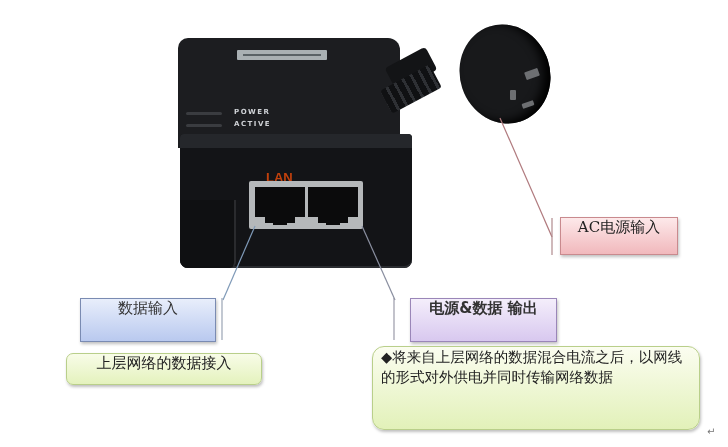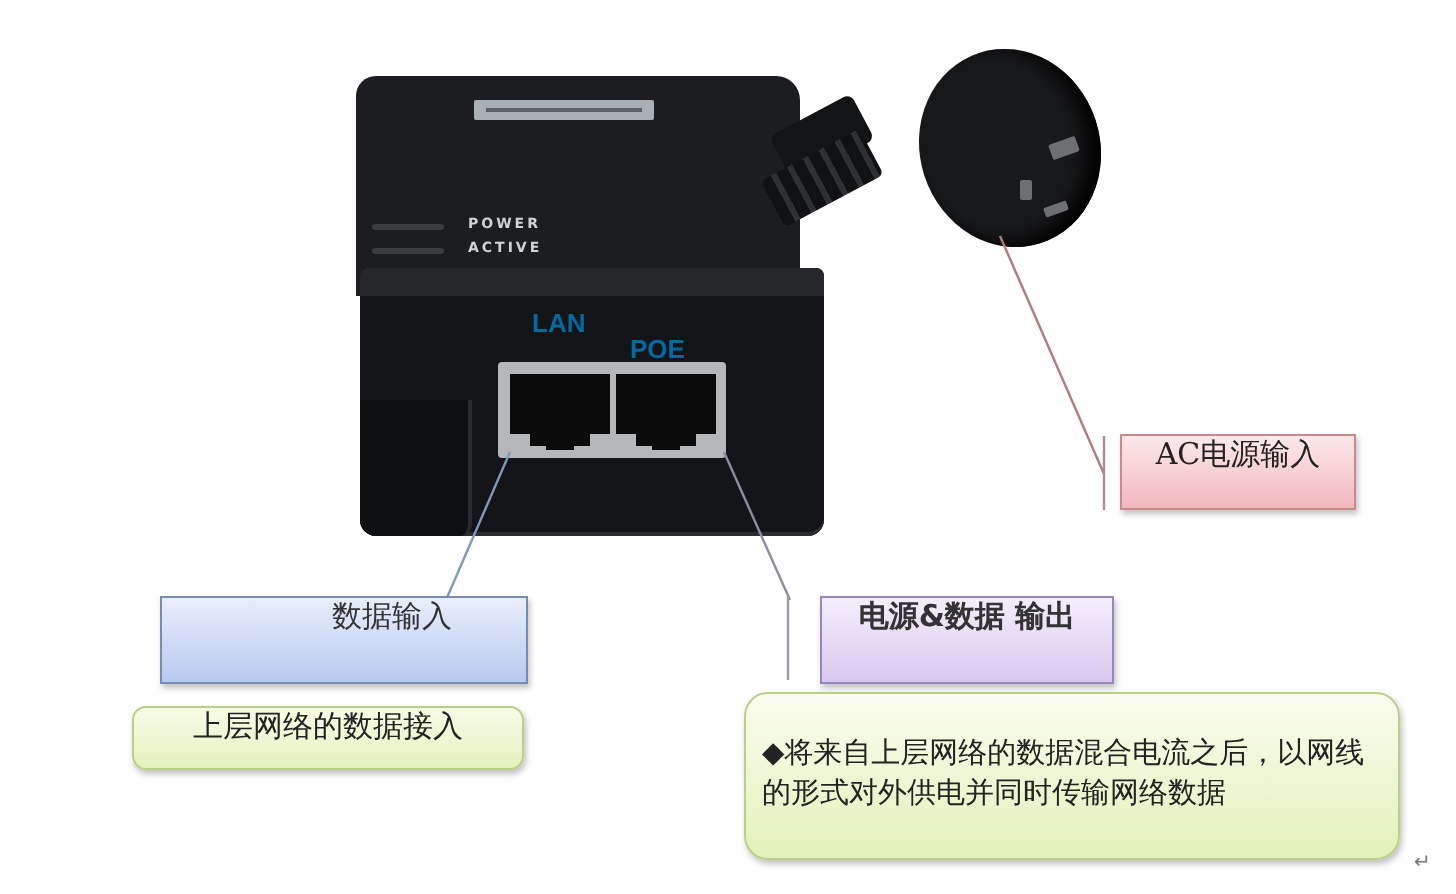--- a/index.html
+++ b/index.html
@@ -15,21 +15,21 @@
   .device-top-label::after { content:""; position:absolute; left:6px; top:4px; width:78px; height:2px;
                       background:#5a6266; }
   .led { left:186px; width:36px; height:3px; background:#3a3c40; border-radius:2px; }
   .led-text { color:#cfd2d6; font-size:7px; letter-spacing:1.5px; font-weight:bold; }
   .device-front { left:180px; top:134px; width:232px; height:134px; background:#131417;
                   border-radius:4px 4px 8px 8px; box-shadow: 0 -2px 0 #2b2d31 inset; }
   .device-front-lip { left:180px; top:134px; width:232px; height:14px; background:#25272b;
                       border-radius:4px 4px 0 0; }
   .device-foot { left:180px; top:200px; width:54px; height:68px; background:#0f1012;
                  border-radius:0 0 6px 8px; border-right:2px solid #2a2b2e; }
-  .port-label { color:#0369a1; font-size:13px; font-weight:bold; font-family:"Liberation Sans", sans-serif; }
+  .port-label { color:#c2410c; font-size:13px; font-weight:bold; font-family:"Liberation Sans", sans-serif;margin-top:16px; }
   .port-frame { left:249px; top:181px; width:114px; height:48px; background:#b5b8ba; border-radius:2px; }
   .port { top:6px; width:50px; height:36px; background:#0b0b0c; }
   .port::before { content:""; position:absolute; left:-4px; bottom:0; width:14px; height:6px; background:#b5b8ba; }
   .port::after { content:""; position:absolute; right:-4px; bottom:0; width:14px; height:6px; background:#b5b8ba; }
   .port-tab { bottom:-2px; left:18px; width:14px; height:4px; background:#0b0b0c; }
 
   
   .cord { left:388px; top:56px; width:46px; height:26px; background:#131416; transform:rotate(-28deg);
           border-radius:4px; }
   .cord-ribs { left:383px; top:76px; width:56px; height:26px; transform:rotate(-28deg);
@@ -38,28 +38,28 @@
                transform:rotate(-18deg); box-shadow: inset -6px -4px 10px #000; }
   .pin { background:#6d6f72; border-radius:1px; }
 
   
   svg.lines { position:absolute; left:0; top:0; }
 
   
   .box { font-size:15px; color:#222; display:flex; justify-content:center;
          box-shadow: 1px 2px 3px rgba(0,0,0,0.25); }
   .box-data-in { left:80px; top:298px; width:134px; height:42px; border:1px solid #7a8bb2;
-                 background:linear-gradient(#e8eefb, #b9c9ef); color:#333;padding-left:48px; }
+                 background:linear-gradient(#e8eefb, #b9c9ef); color:#333; }
   .box-data-in-desc { left:50px; top:353px; width:194px; height:30px; border:1px solid #b9cf8a;
                       border-radius:7px; background:linear-gradient(#f8fce8,#e4f2bd); color:#222;margin-left:16px; }
   .box-poe-out { left:410px; top:298px; width:145px; height:42px; border:1px solid #9a86b8;
                  background:linear-gradient(#f4eefb,#d8c8ef); color:#333;font-weight:bold; }
   .box-poe-desc { left:372px; top:346px; width:328px; height:84px; border:1px solid #b9cf8a;
                   border-radius:12px; background:linear-gradient(#fbfdf0,#e2f1b9); color:#222;
-                  font-size:14.5px; line-height:20px; padding:20px 8px; box-sizing:border-box; }
+                  font-size:14.5px; line-height:20px; padding:0 8px; box-sizing:border-box; }
   .box-ac { left:560px; top:217px; width:116px; height:36px; border:1px solid #c98a8e;
             background:linear-gradient(#fde9ea,#f1b8bc); color:#222; font-family:"DejaVu Serif", serif; }
   .return-mark { left:707px; top:426px; font-size:10px; color:#777; }
 </style>
 </head>
 <body>
 
 <div class="abs device-top"></div>
 <div class="abs device-top-label"></div>
 <div class="abs led" style="top:112px"></div>

